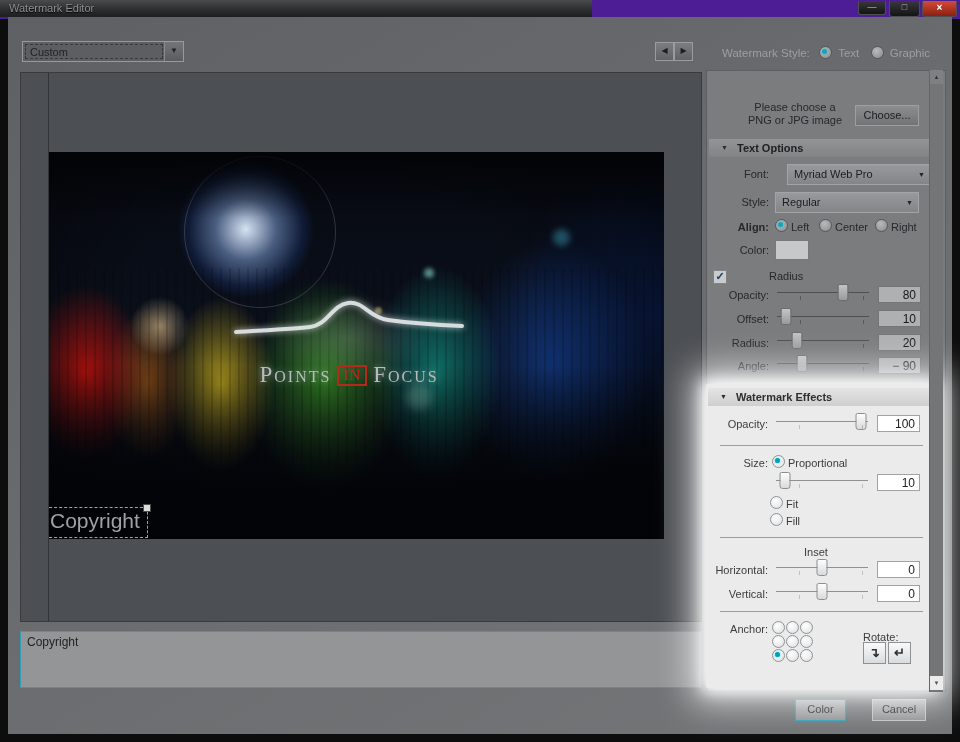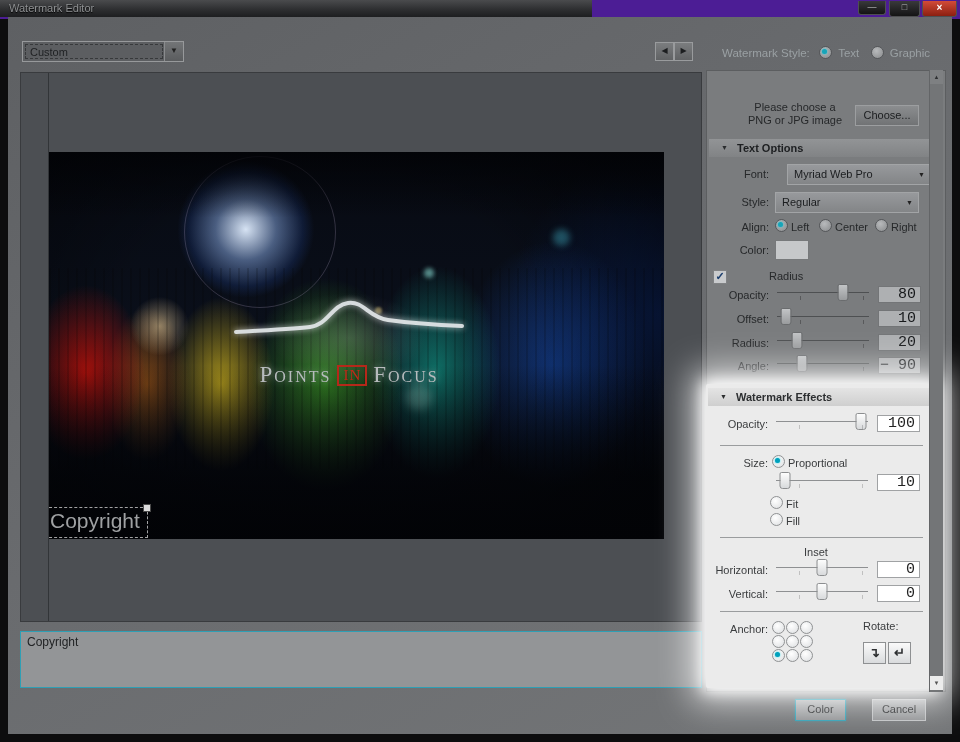--- a/index.html
+++ b/index.html
@@ -86,21 +86,21 @@
   .lblr{text-align:right;}
   
   .ddown{position:absolute;height:19px;background:linear-gradient(180deg,#97999c,#838587);
      border:1px solid #a2a4a6;color:#1b1d1f;}
   .ddown .dt{position:absolute;left:6px;top:3px;}
   .ddown .da{position:absolute;right:5px;top:6px;font-size:7px;color:#222;}
   .swatch{position:absolute;width:32px;height:18px;background:#c6c8ca;border:1px solid #77797b;}
   .checkbox{position:absolute;width:12px;height:12px;background:#c9cbcd;border:1px solid #808284;
      color:#1c3f6e;font-size:11px;line-height:11px;text-align:center;font-weight:bold;}
   .valbox{position:absolute;width:37px;height:15px;background:#aeb0b2;border:1px solid #737577;
-     color:#17191b;font-size:15px;text-align:right;padding:0 4px 0 0;font-family:Liberation Mono, monospace;}
+     color:#17191b;font-size:12px;text-align:right;padding:0 4px 0 0;font-family:Liberation Sans, sans-serif;}
   .valbox.bright{background:#ffffff;border:1px solid #a0a2a4;color:#222;}
   
   .slider{position:absolute;height:18px;}
   .slider .track{position:absolute;left:0;right:0;top:8px;height:1px;background:#4e5052;}
   .slider .thumb{position:absolute;top:0;width:9px;height:15px;transform:translateX(-50%);
      background:linear-gradient(180deg,#c2c4c6,#999b9d);border:1px solid #6a6c6e;border-radius:2px 2px 3px 3px;}
   .slider::before,.slider::after{content:"";position:absolute;top:12px;width:1px;height:4px;background:rgba(0,0,0,0.28);}
   .slider::before{left:25%;} .slider::after{left:94%;}
   .slider.bright .track{background:#8e9092;}
   .slider.bright .thumb{background:linear-gradient(180deg,#fdfdfd,#d8dadc);border:1px solid #8c8e90;}
@@ -199,21 +199,21 @@
       <div class="lbl lblr" style="left:2px;top:97px;width:60px;">Font:</div>
       <div class="ddown" style="left:68px;top:93px;width:142px;margin-left:12px;">
         <span class="dt">Myriad Web Pro</span>
         <span class="da">▼</span>
       </div>
       <div class="lbl lblr" style="left:2px;top:125px;width:60px;">Style:</div>
       <div class="ddown" style="left:68px;top:121px;width:142px;">
         <span class="dt">Regular</span>
         <span class="da">▼</span>
       </div>
-      <div class="lbl lblr" style="left:2px;top:150px;width:60px;">Align:</div>
+      <div class="lbl lblr" style="left:2px;top:150px;width:60px;font-weight:bold;">Align:</div>
       <span class="radio sel" style="position:absolute;left:68px;top:148px;"></span>
       <div class="lbl" style="left:84px;top:150px;">Left</div>
       <span class="radio" style="position:absolute;left:112px;top:148px;"></span>
       <div class="lbl" style="left:128px;top:150px;">Center</div>
       <span class="radio" style="position:absolute;left:168px;top:148px;"></span>
       <div class="lbl" style="left:184px;top:150px;">Right</div>
       <div class="lbl lblr" style="left:2px;top:173px;width:60px;">Color:</div>
       <div class="swatch" style="left:68px;top:169px;"></div>
 
       <div class="checkbox" style="left:6px;top:199px;">✓</div>
@@ -302,21 +302,21 @@
       <span class="radio bright" style="position:absolute;left:66px;top:237px;"></span>
       <span class="radio bright" style="position:absolute;left:80px;top:237px;"></span>
       <span class="radio bright" style="position:absolute;left:94px;top:237px;"></span>
       <span class="radio bright" style="position:absolute;left:66px;top:251px;"></span>
       <span class="radio bright" style="position:absolute;left:80px;top:251px;"></span>
       <span class="radio bright" style="position:absolute;left:94px;top:251px;"></span>
       <span class="radio bright sel" style="position:absolute;left:66px;top:265px;"></span>
       <span class="radio bright" style="position:absolute;left:80px;top:265px;"></span>
       <span class="radio bright" style="position:absolute;left:94px;top:265px;"></span>
 
-      <div class="lbl" style="left:157px;top:236px;">Rotate:</div>
+      <div class="lbl" style="left:157px;top:247px;">Rotate:</div>
       <div class="rotbtn" style="left:157px;top:258px;">↴</div>
       <div class="rotbtn" style="left:182px;top:258px;">↵</div>
     </div>
 
     <div class="sbar">
       <div class="sarrow up">▲</div>
       <div class="sarrow down">▼</div>
     </div>
 
     <div class="fbtn save">Color</div>

